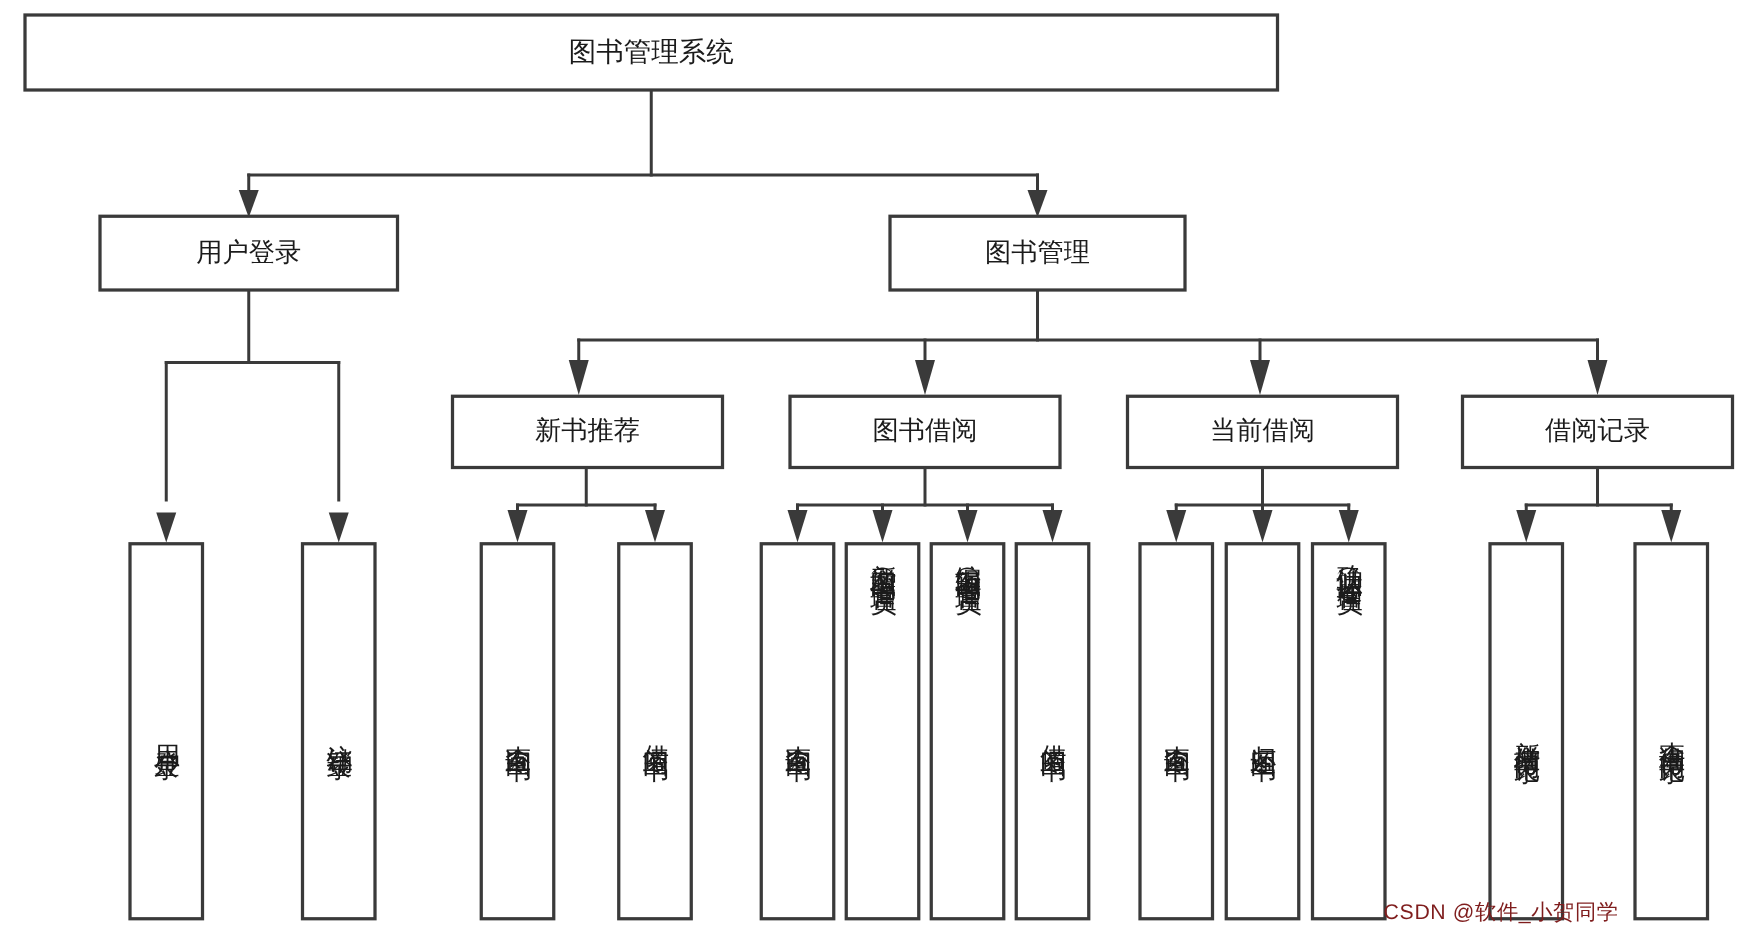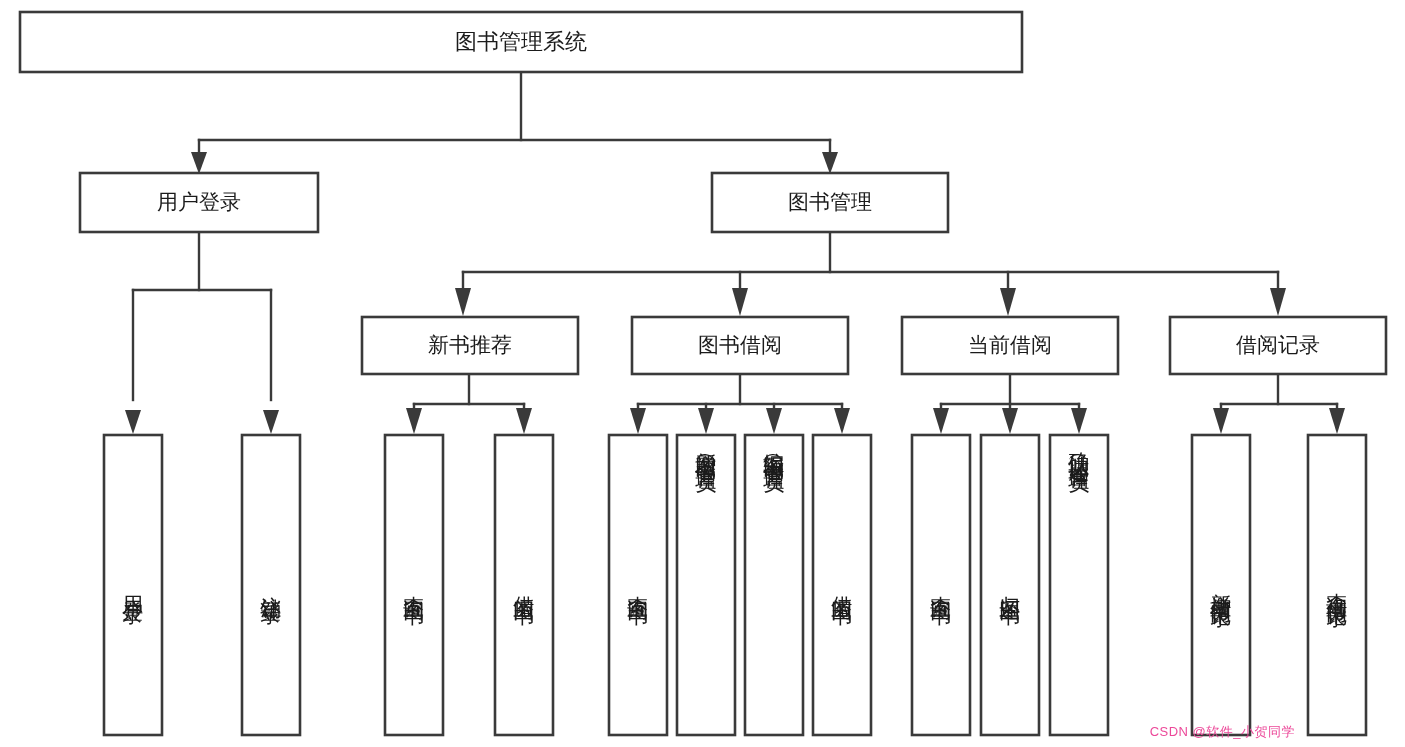--- a/index.html
+++ b/index.html
@@ -70,22 +70,22 @@
     line-height: 1.22;
     letter-spacing: 3px;
     color: #1b1b1b;
     white-space: nowrap;
   }
   #watermark {
     position: absolute;
     right: 10px;
     bottom: 6px;
     font-family: "Liberation Sans", "DejaVu Sans", sans-serif;
-    font-size: 13px;
-    color: #ec4899;
+    font-size: 17px;
+    color: #7f1d1d;
     letter-spacing: 0.5px;
     white-space: nowrap;
   }
 </style>
 </head>
 <body>
 
 <div id="diagram-root">
 
   <svg class="canvas" viewBox="0 0 1405 747">

